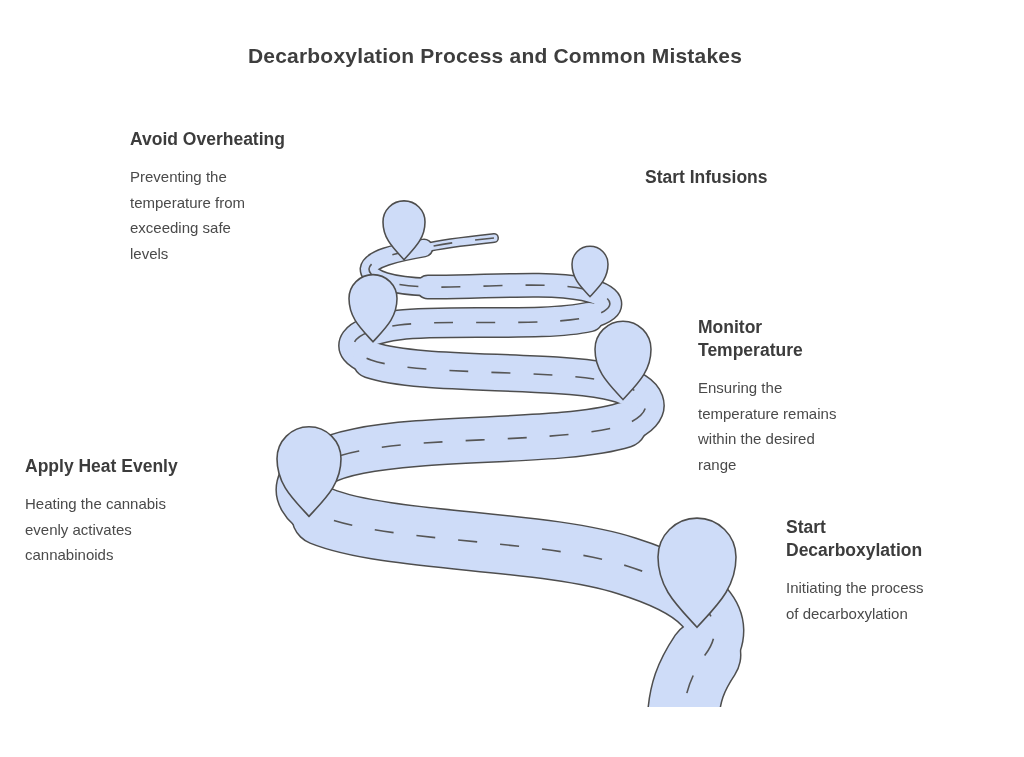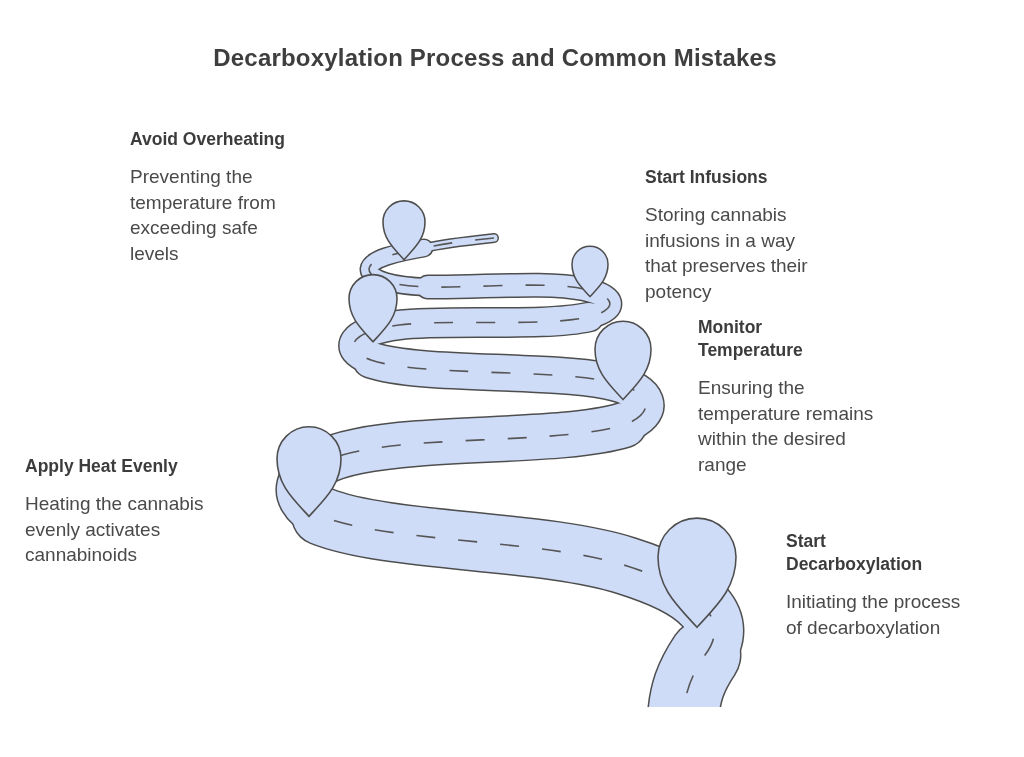--- a/index.html
+++ b/index.html
@@ -10,21 +10,21 @@
     background: #ffffff;
     overflow: hidden;
     font-family: "Liberation Sans", sans-serif;
   }
   .title {
     position: absolute;
     left: 0;
     top: 44px;
     width: 990px;
     text-align: center;
-    font-size: 24px;
+    font-size: 21px;
     font-weight: bold;
     color: #3e3e3e;
     letter-spacing: 0.2px;
   }
   .road-svg { position: absolute; left: 0; top: 0; }
   .road-outline path {
     fill: none;
     stroke: #4e4e4e;
     stroke-linecap: round;
     stroke-linejoin: round;
@@ -48,33 +48,33 @@
   .ms { position: absolute; }
   .ms-heading {
     font-size: 17.5px;
     line-height: 23px;
     font-weight: bold;
     color: #3c3c3c;
     white-space: pre-line;
     margin: 0 0 13px 0;
   }
   .ms-body {
-    font-size: 19px;
+    font-size: 15px;
     line-height: 25.5px;
     color: #4a4a4a;
     white-space: pre-line;
   }
   .align-right { text-align: left; }
   .align-left  { text-align: left; }
   .b0 { left: 130px; top: 128px; width: 222px; }
   .b1 { left: 645px; top: 166px; width: 200px; }
   .b2 { left: 125px; top: 266px; width: 190px; }
   .b3 { left: 698px; top: 316px; width: 205px; }
   .b4 { left:  25px; top: 455px; width: 200px; }
-  .b5 { left: 786px; top: 530px; width: 210px; }
+  .b5 { left: 786px; top: 516px; width: 210px; }
 </style>
 </head>
 <body>
 
 <div class="canvas">
 
   <div class="title">Decarboxylation Process and Common Mistakes</div>
 
   <svg class="road-svg" width="1024" height="757" viewBox="0 0 1024 757">
     <defs>
@@ -121,24 +121,20 @@
   <div class="ms b0 align-right">
     <div class="ms-heading">Avoid Overheating</div>
     <div class="ms-body">Preventing the
 temperature from
 exceeding safe
 levels</div>
   </div>
 
   <div class="ms b1 align-left">
     <div class="ms-heading">Start Infusions</div>
-    <div class="ms-body">Storing cannabis
-infusions in a way
-that preserves their
-potency</div>
   </div>
 
 
   <div class="ms b3 align-left">
     <div class="ms-heading">Monitor
 Temperature</div>
     <div class="ms-body">Ensuring the
 temperature remains
 within the desired
 range</div>

